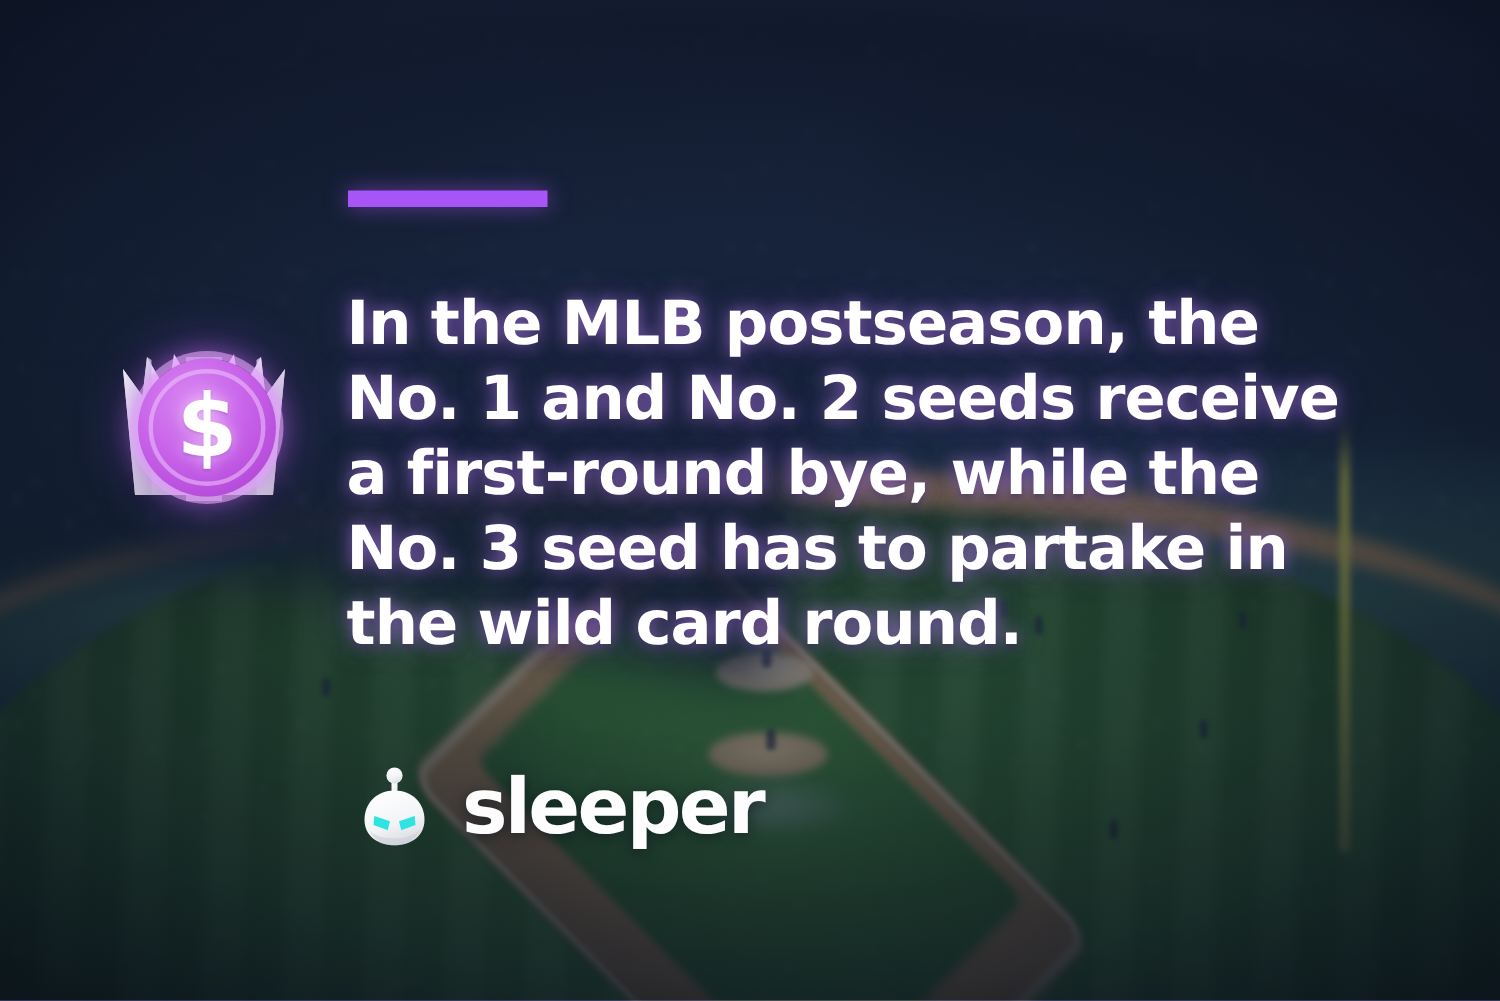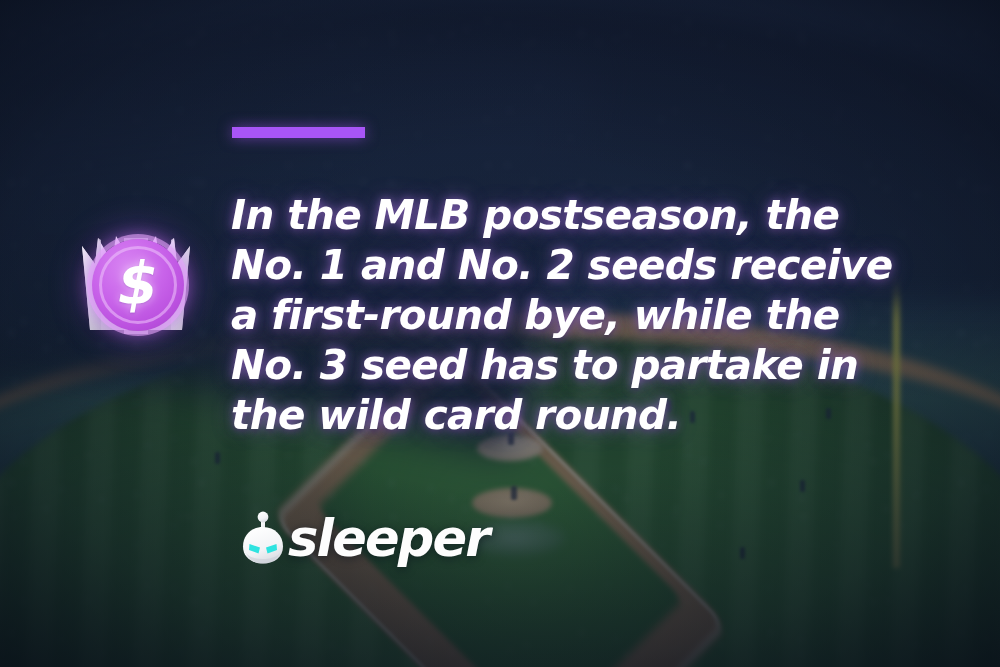--- a/index.html
+++ b/index.html
@@ -10,21 +10,20 @@
     overflow:hidden;
     background:#0d1526;
     font-family:"Liberation Sans", sans-serif;
   }
 
   #card {
     position:relative;
     width:1000px; height:667px;
     overflow:hidden;
     background:#8b5cf6;
-    font-style:italic;
   }
 
   
   .bg-layer { position:absolute; inset:0; }
 
   
   .bg-base {
     background:
       linear-gradient(180deg,
         #21334f 0%,
@@ -308,21 +307,21 @@
   
   #logo {
     position:absolute;
     left:240px; top:509px;
     height:58px;
     display:flex; align-items:center; gap:12px;
   }
   .logo-mark { position:absolute; left:0; top:2px; width:46px; height:54px; }
   .logo-word {
     position:relative;
-    margin-left:48px;
+    margin-left:68px;
     color:#fdfdfd;
     font-family:"DejaVu Sans", sans-serif;
     font-weight:700;
     font-size:51px;
     line-height:1;
     letter-spacing:-1.8px;
     text-shadow:0 2px 9px rgba(8,14,28,.55);
     text-align:center;
   }
 </style>

